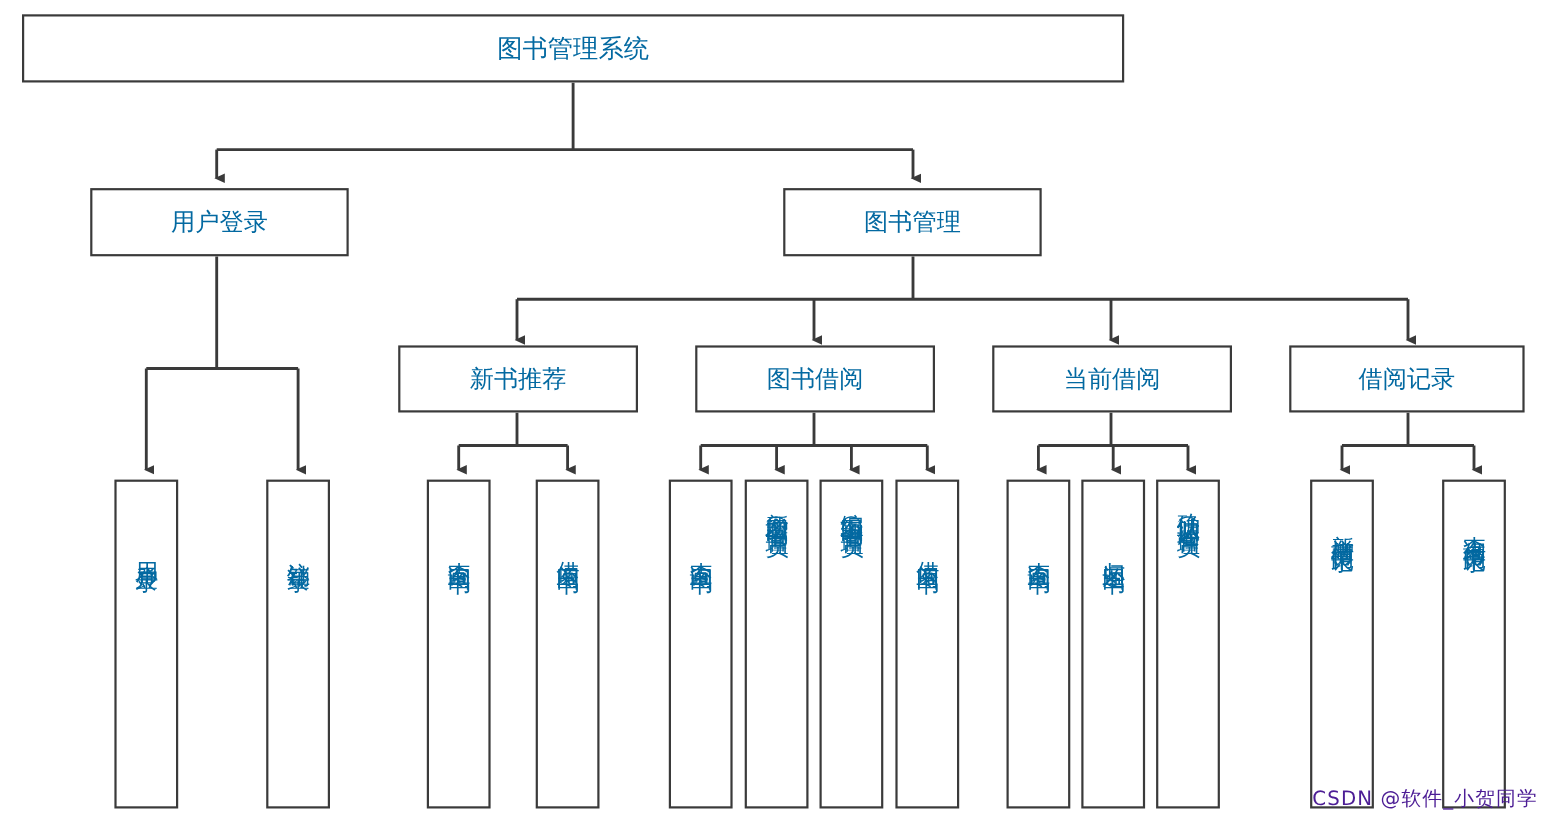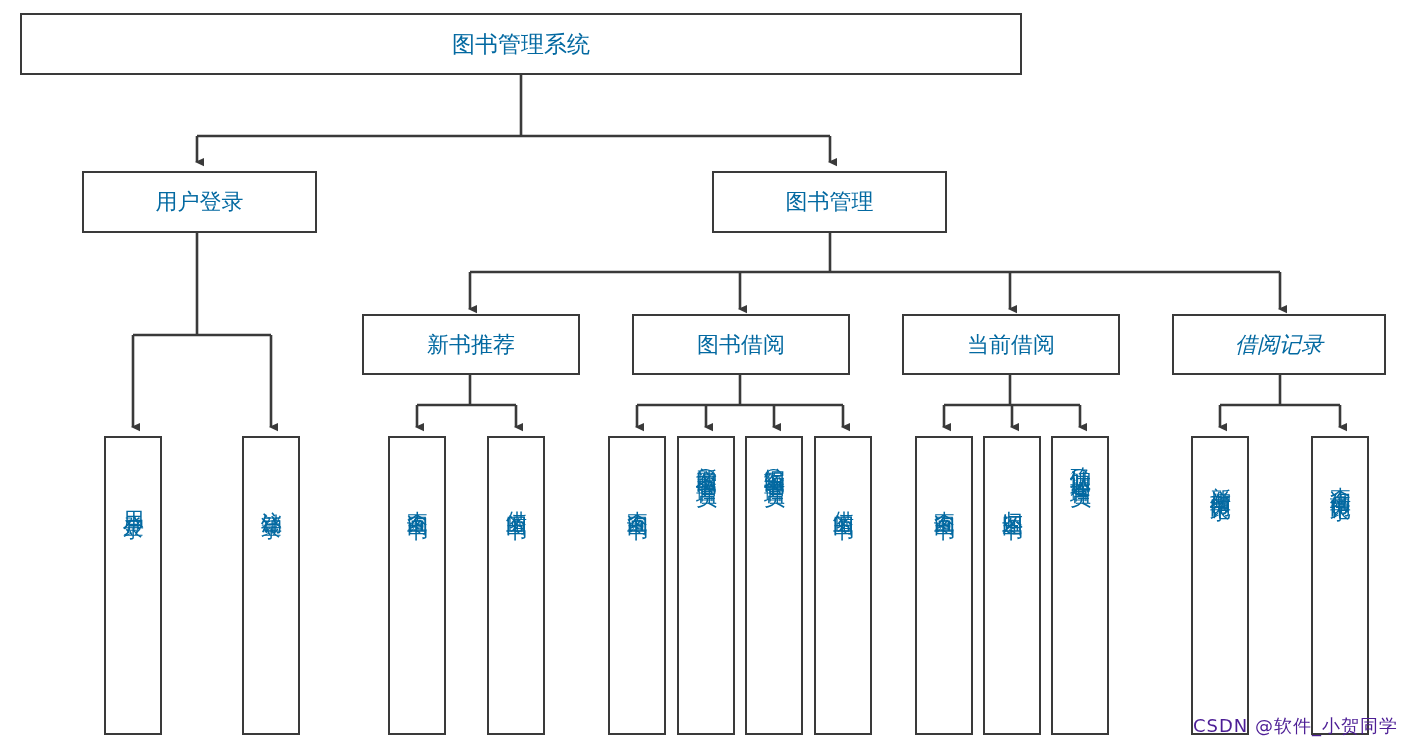--- a/index.html
+++ b/index.html
@@ -142,21 +142,21 @@
 
   <div class="node level3" style="left:362px; top:314px; width:218px; height:61px;">
     <span>新书推荐</span>
   </div>
   <div class="node level3" style="left:632px; top:314px; width:218px; height:61px;">
     <span>图书借阅</span>
   </div>
   <div class="node level3" style="left:902px; top:314px; width:218px; height:61px;">
     <span>当前借阅</span>
   </div>
-  <div class="node level3" style="left:1172px; top:314px; width:214px; height:61px;font-style:italic;">
+  <div class="node level3" style="left:1172px; top:314px; width:214px; height:61px;">
     <span>借阅记录</span>
   </div>
 
   <div class="node leaf short" style="left:104px; top:436px; width:58px; height:299px;">
     <span class="vtext">用户登录</span>
   </div>
   <div class="node leaf short" style="left:242px; top:436px; width:58px; height:299px;">
     <span class="vtext">注销登录</span>
   </div>
 

